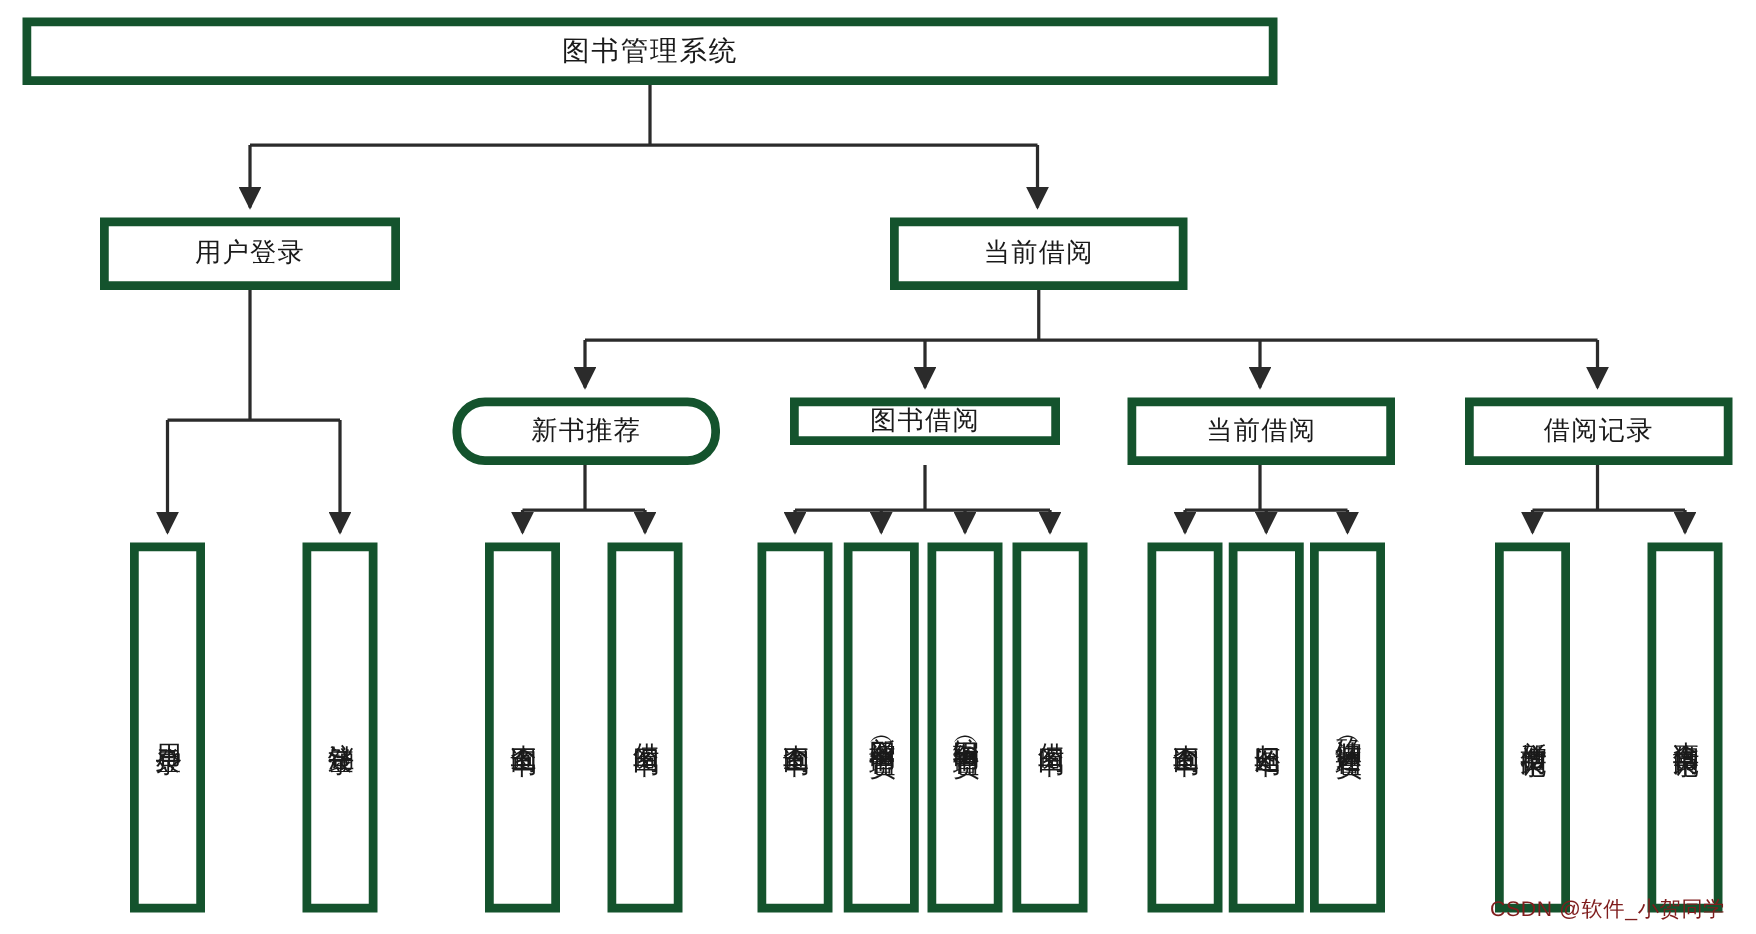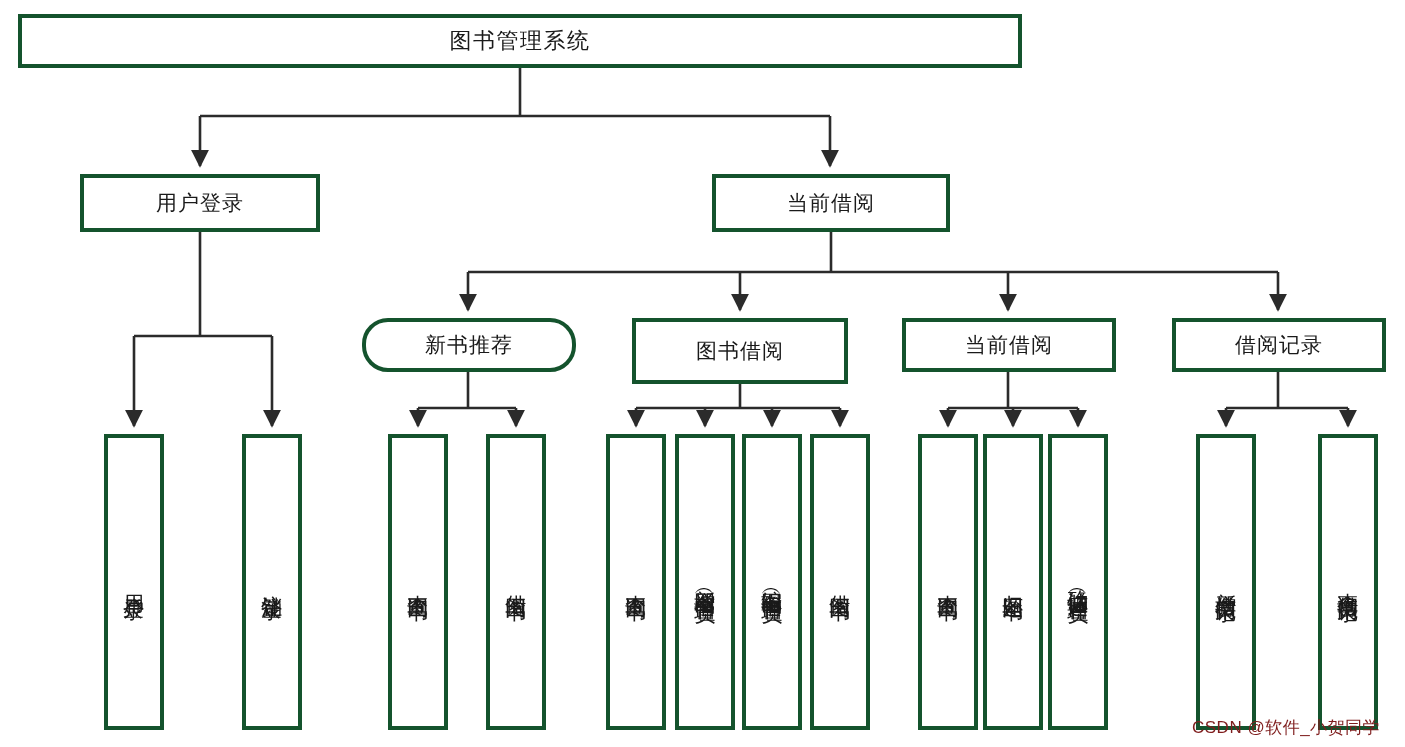--- a/index.html
+++ b/index.html
@@ -22,21 +22,21 @@
     position: absolute;
     left: 0;
     top: 0;
     width: 1405px;
     height: 747px;
     pointer-events: none;
   }
   .node {
     position: absolute;
     box-sizing: border-box;
-    border: 4px solid #14532d;
+    border: 7px solid #14532d;
     background: #ffffff;
     display: flex;
     align-items: center;
     justify-content: center;
     color: #1a1a1a;
   }
   .node-h {
     font-size: 21px;
     letter-spacing: 1px;
     line-height: 1.2;
@@ -128,21 +128,21 @@
   <div class="node node-h" style="left:80px; top:174px; width:240px; height:58px;">
     <span>用户登录</span>
   </div>
   <div class="node node-h" style="left:712px; top:174px; width:238px; height:58px;">
     <span>当前借阅</span>
   </div>
 
   <div class="node node-h" style="left:362px; top:318px; width:214px; height:54px;border-radius:26px;">
     <span>新书推荐</span>
   </div>
-  <div class="node node-h" style="left:632px; top:318px; width:216px; height:66px;">
+  <div class="node node-h" style="left:632px; top:318px; width:216px; height:38px;">
     <span>图书借阅</span>
   </div>
   <div class="node node-h" style="left:902px; top:318px; width:214px; height:54px;">
     <span>当前借阅</span>
   </div>
   <div class="node node-h" style="left:1172px; top:318px; width:214px; height:54px;">
     <span>借阅记录</span>
   </div>
 
   <div class="node node-v" style="left:104px; top:434px; width:60px; height:296px;">

